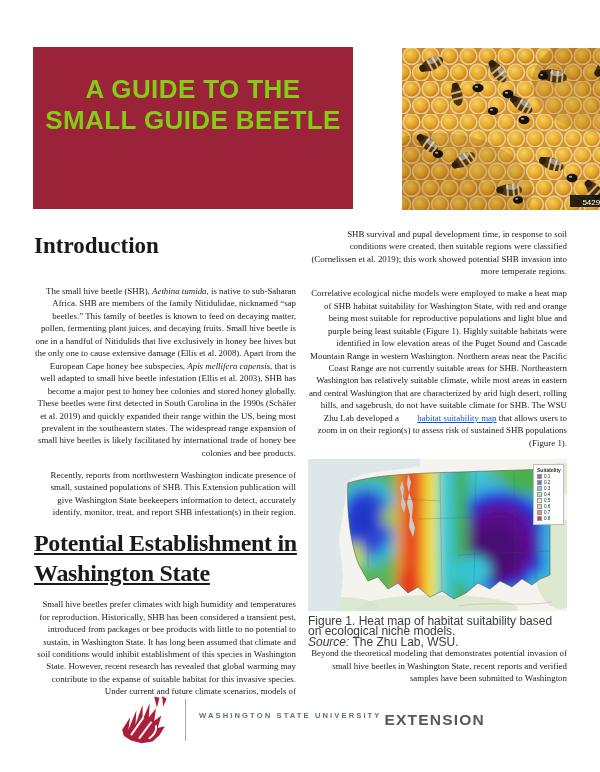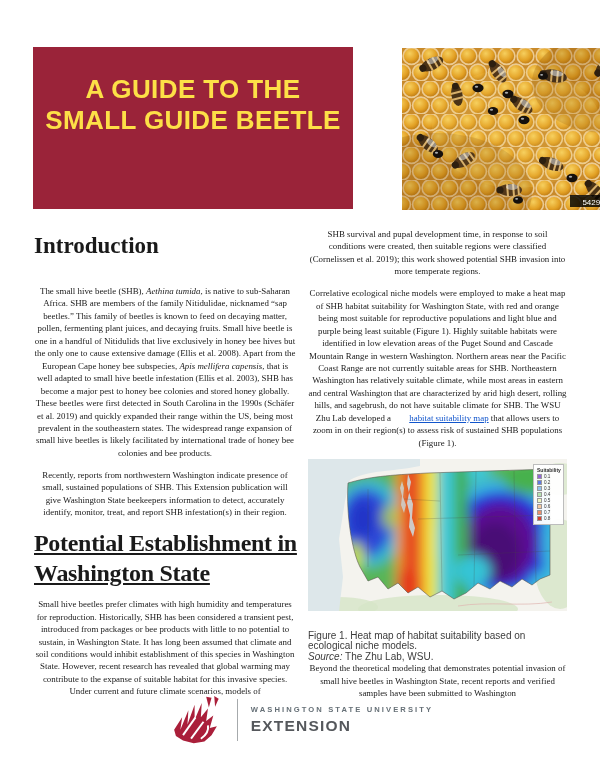--- a/index.html
+++ b/index.html
@@ -7,58 +7,58 @@
     --link:#1155CC;
     --crimson:#AA1F3A;
   }
   *{box-sizing:border-box;}
   html,body{margin:0;padding:0;background:#fff;}
   .page{position:relative;width:600px;height:772px;background:#fff;overflow:hidden;
         font-family:"Liberation Serif",serif;color:#1a1a1a;}
 
   
   .band{position:absolute;left:33px;top:47px;width:320px;height:162px;
-        background:var(--maroon);color:#fde047;text-align:center;padding-top:27px;}
+        background:var(--maroon);color:#84cc16;text-align:center;padding-top:27px;}
   .band .title{font-family:"Liberation Sans",sans-serif;font-weight:bold;
         font-size:26px;line-height:31px;letter-spacing:.4px;}
   .band .subtitle{font-family:"Liberation Sans",sans-serif;font-weight:bold;
         font-size:13.4px;margin-top:13px;letter-spacing:.2px;white-space:nowrap;}
 
   .photo{position:absolute;left:362px;top:48px;width:231px;height:162px;padding-left:40px;}
   .photo svg{display:block;}
 
   
   .col{position:absolute;}
   .col-left{left:34px;top:233px;width:262px;}
   .col-right{left:308px;top:228px;width:259px;}
   h1.doc{font-size:23px;margin:0 0 26px;font-weight:bold;font-family:Liberation Serif, serif;}
   h2.doc{font-size:24px;line-height:30px;margin:4px 0 10px;font-weight:bold;letter-spacing:-.3px;white-space:nowrap;text-decoration:underline;}
-  p.body{font-size:8.9px;line-height:12.45px;margin:0 0 9.5px;text-align:center;}
+  p.body{font-size:8.9px;line-height:12.45px;margin:0 0 9.5px;text-align:right;}
   p.body i{font-style:italic;}
   a.doc-link{color:var(--link);text-decoration:underline;cursor:pointer;margin-left:16px;}
 
   
   .fig{position:relative;margin-top:2px;}
   .fig svg{display:block;}
   .legend-box{position:absolute;top:5px;right:3px;width:31px;background:rgba(255,255,255,.95);
         border:1px solid #bdbdbd;padding:2px 2px 2px 3px;font-family:"Liberation Sans",sans-serif;}
   .legend-title{font-size:5px;font-weight:bold;color:#333;margin-bottom:1px;}
   .leg-row{display:flex;align-items:center;height:6px;}
   .leg-swatch{display:inline-block;width:5px;height:5px;margin-right:2px;border:0.5px solid #999;}
   .leg-label{font-size:4.6px;color:#333;line-height:6px;}
-  .caption{font-family:"Liberation Sans",sans-serif;font-size:10px;line-height:10.5px;
-        color:#3c3c3c;margin-top:20px;}
+  .caption{font-family:"Liberation Sans",sans-serif;font-size:12px;line-height:10.5px;
+        color:#3c3c3c;margin-top:5px;}
   .caption .src{font-style:italic;}
   .p-after-fig{margin-top:11px;}
 
   
   .footer{position:absolute;left:0;right:0;top:694px;display:flex;justify-content:center;
         align-items:center;gap:13px;}
   .footer .divider{width:1px;height:42px;background:#a6aaac;}
-  .footer .wordmark{display:flex;flex-direction:column;gap:3px;font-family:"Liberation Sans",sans-serif;}
+  .footer .wordmark{display:flex;flex-direction:row;gap:3px;font-family:"Liberation Sans",sans-serif;}
   .footer .uni{font-size:7.6px;font-weight:bold;letter-spacing:2.1px;color:#66707 7;color:#667077;}
   .footer .div-name{font-size:15.5px;font-weight:bold;letter-spacing:1.2px;color:#55585c;}
 </style>
 </head>
 <body>
 
 <div class="page">
 
   <div class="band">
     <div class="title">A GUIDE TO THE</div>

